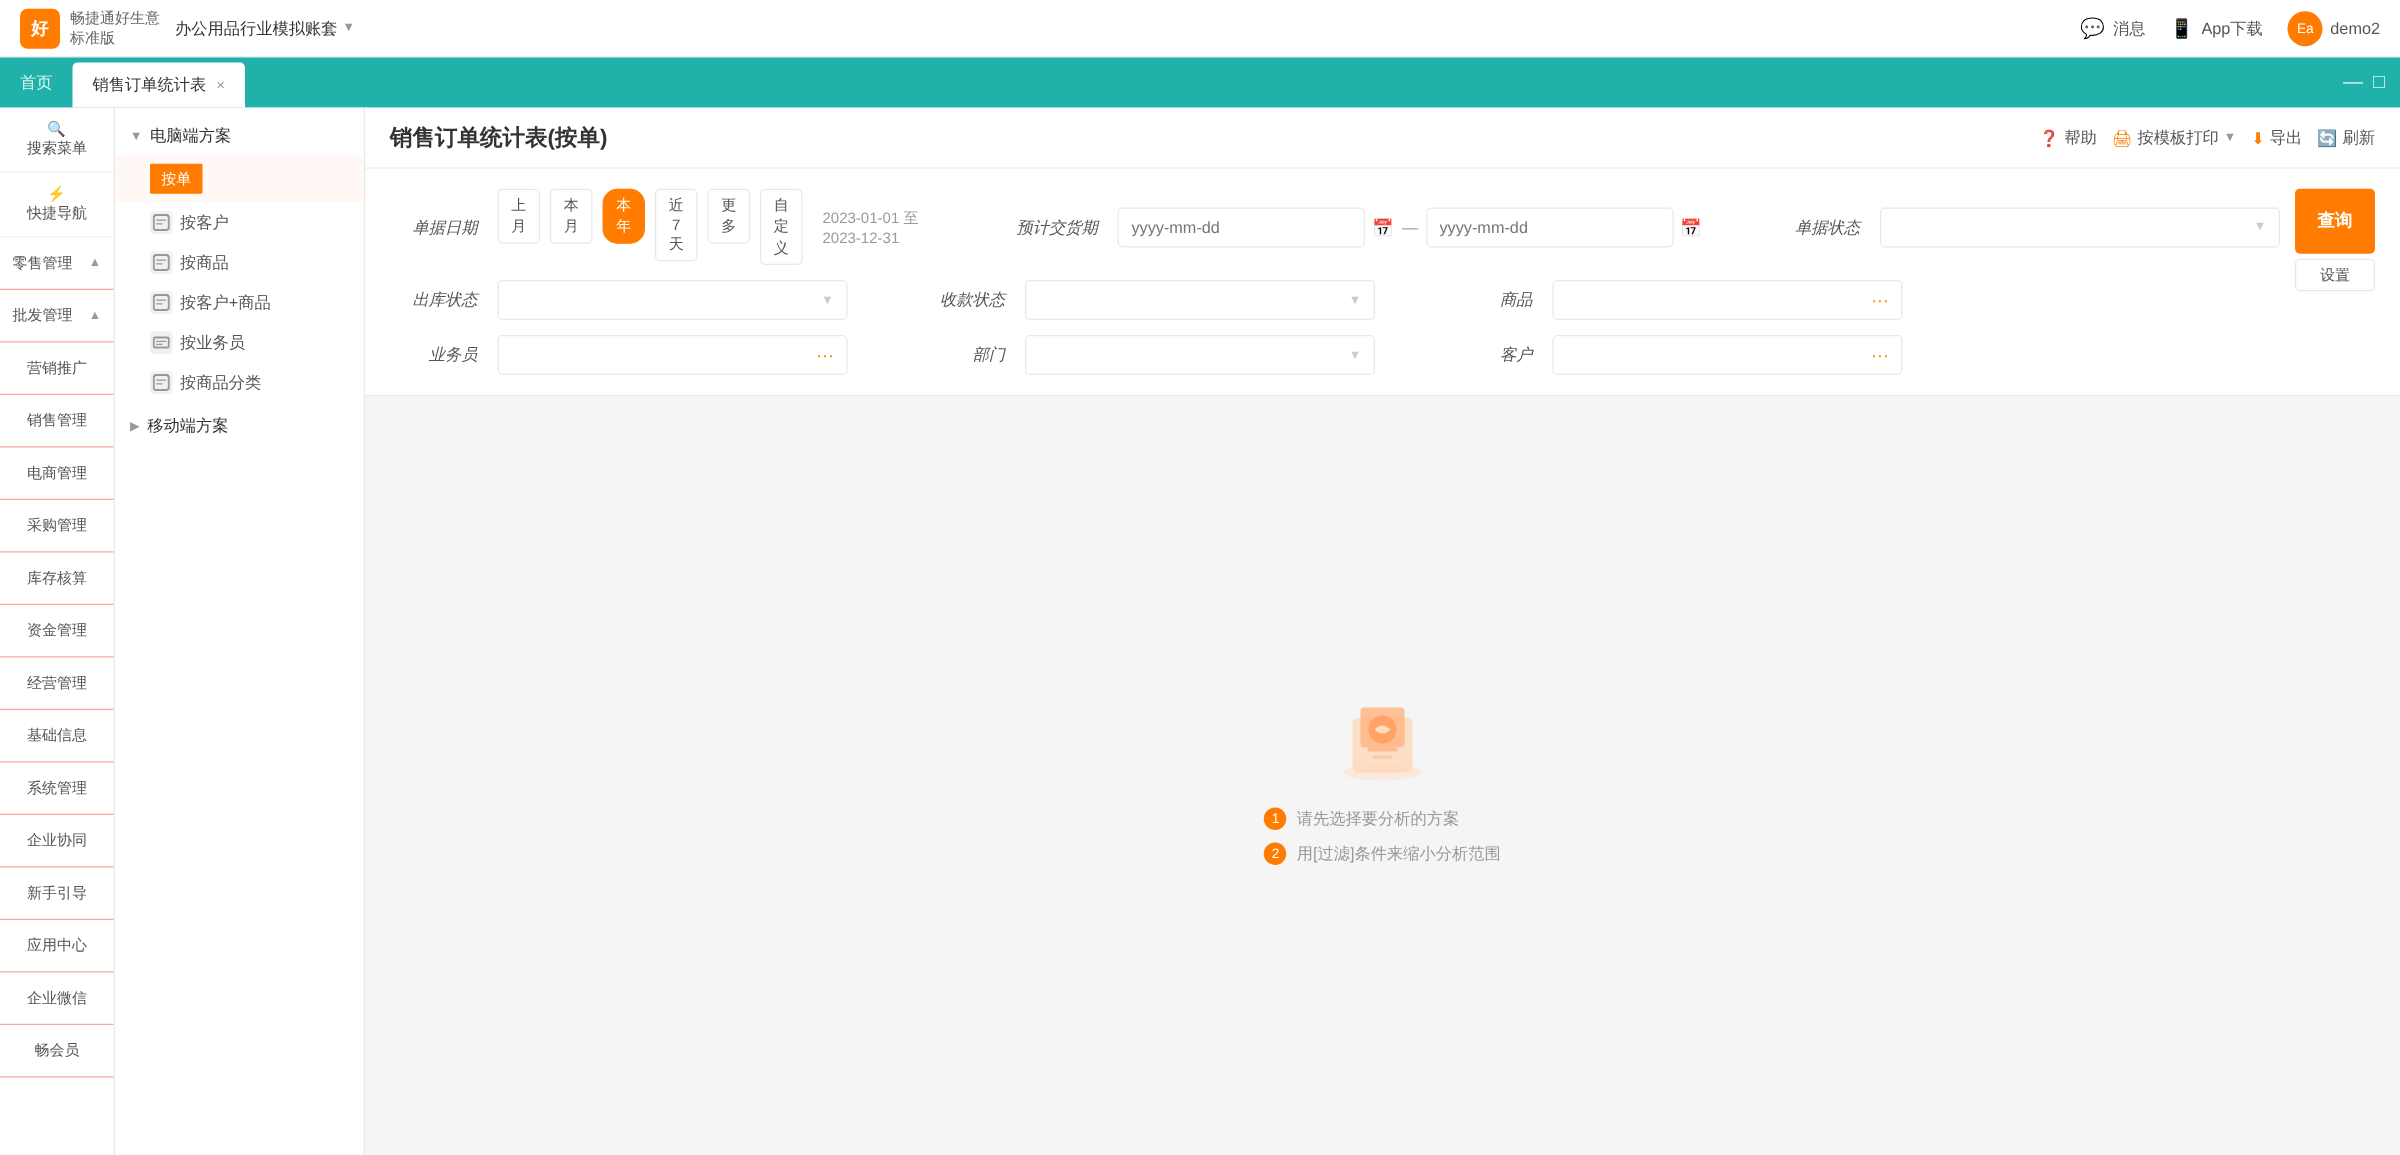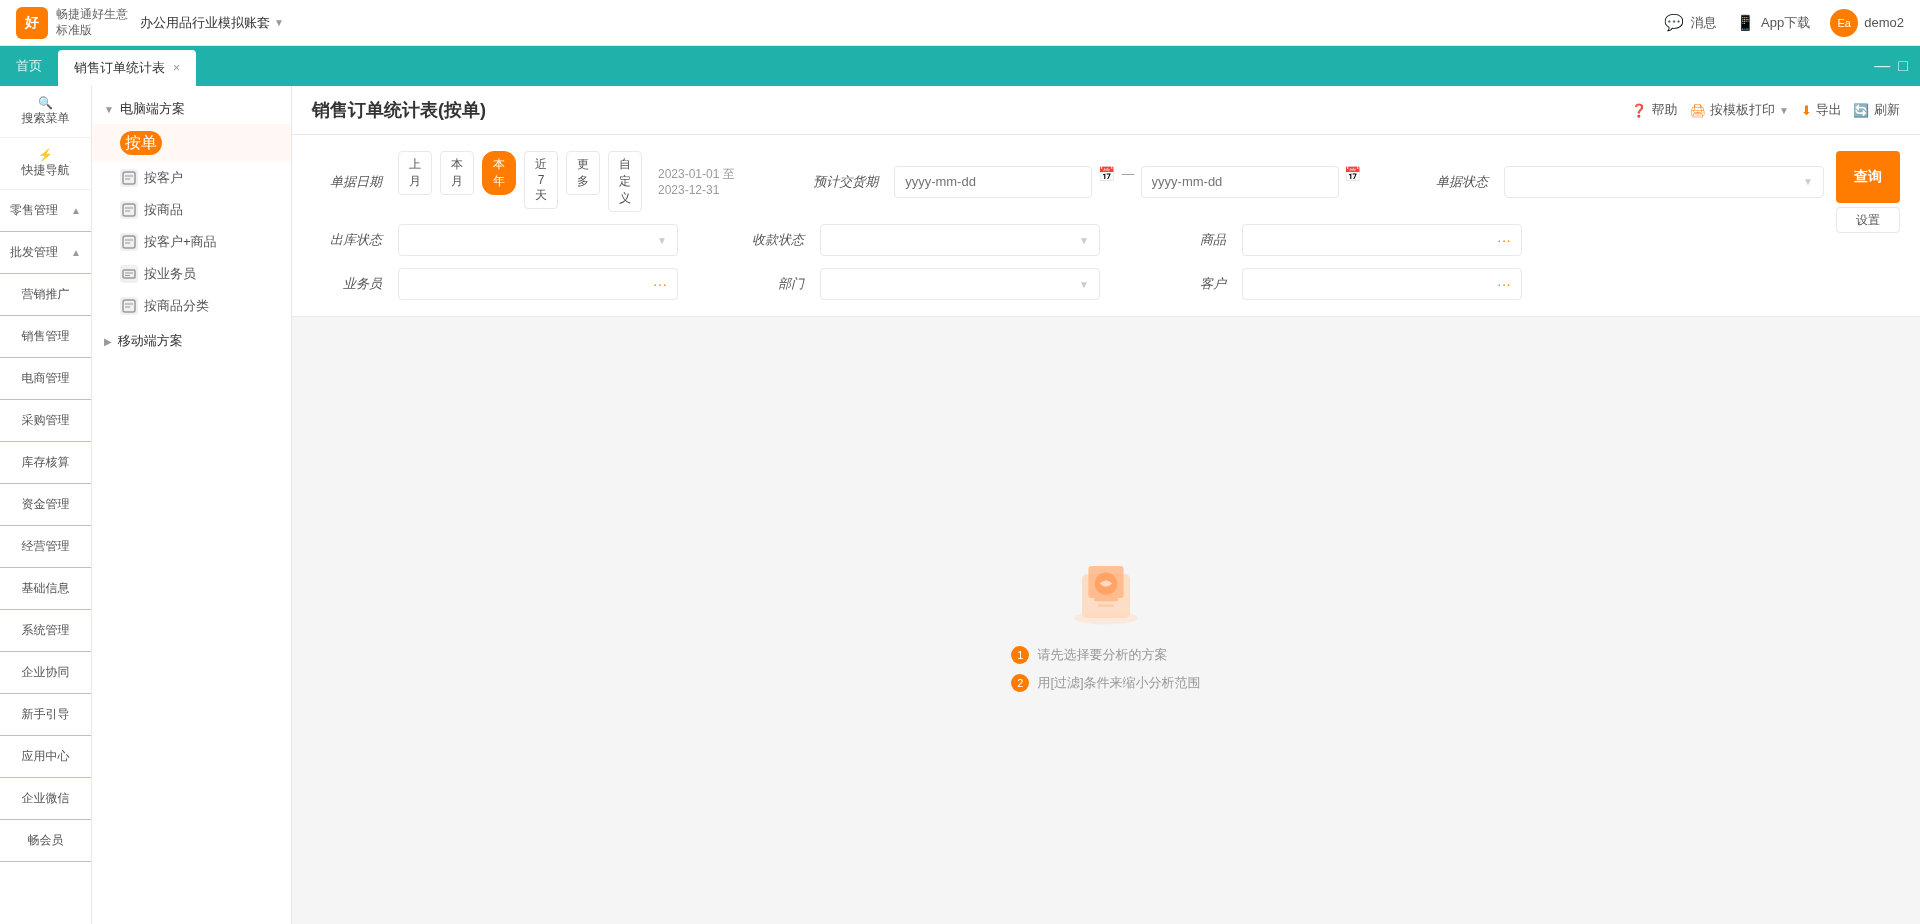--- a/index.html
+++ b/index.html
@@ -127,21 +127,21 @@
       display: flex;
       align-items: center;
       padding: 7px 12px 7px 28px;
       cursor: pointer;
       font-size: 13px;
       color: #555;
       gap: 6px;
     }
     .tree-child.active { background: #fff8f5; color: #ff7c00; }
     .tree-child .tc-icon { width: 18px; height: 18px; border-radius: 3px; display: flex; align-items: center; justify-content: center; font-size: 11px; font-weight: bold; }
-    .active-badge { background: #ff7c00; color: white; width: 42px; height: 24px; border-radius: 12px; display: flex; align-items: center; justify-content: center; font-size: 16px; }
+    .active-badge { background: #ff7c00; color: white; width: 42px; height: 24px; border-radius: 1px; display: flex; align-items: center; justify-content: center; font-size: 12px; }
 
     
     .right-main {
       flex: 1;
       display: flex;
       flex-direction: column;
       overflow: hidden;
     }
 
     
@@ -195,21 +195,21 @@
       outline: none;
       cursor: pointer;
       display: flex;
       align-items: center;
       justify-content: space-between;
       min-width: 180px;
       position: relative;
     }
     .filter-select-wide { min-width: 320px; }
     .select-arrow { color: #ccc; font-size: 10px; margin-left: 8px; }
-    .date-input-group { display: flex; gap: 6px; }
+    .date-input-group { display: flex; align-items: center; gap: 6px; }
     .date-input {
       height: 32px;
       border: 1px solid #e8e8e8;
       border-radius: 4px;
       padding: 0 10px;
       font-size: 13px;
       color: #ccc;
       background: #fff;
       outline: none;
       min-width: 140px;

